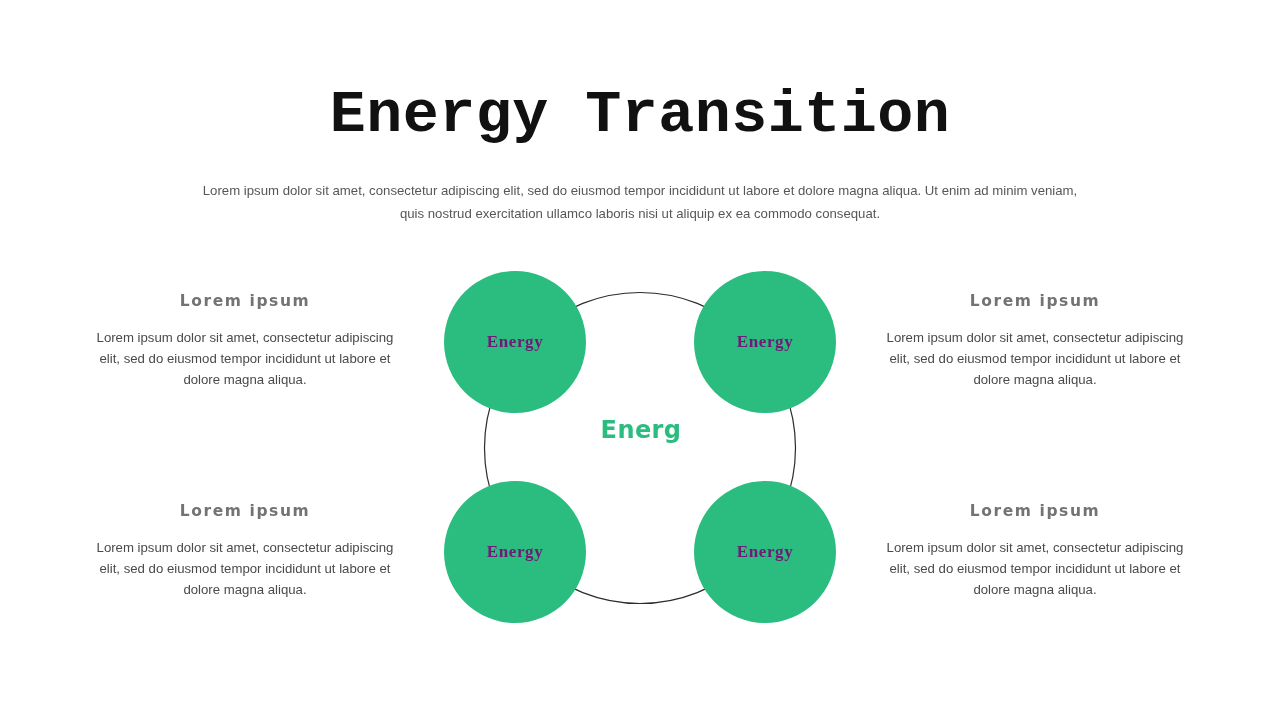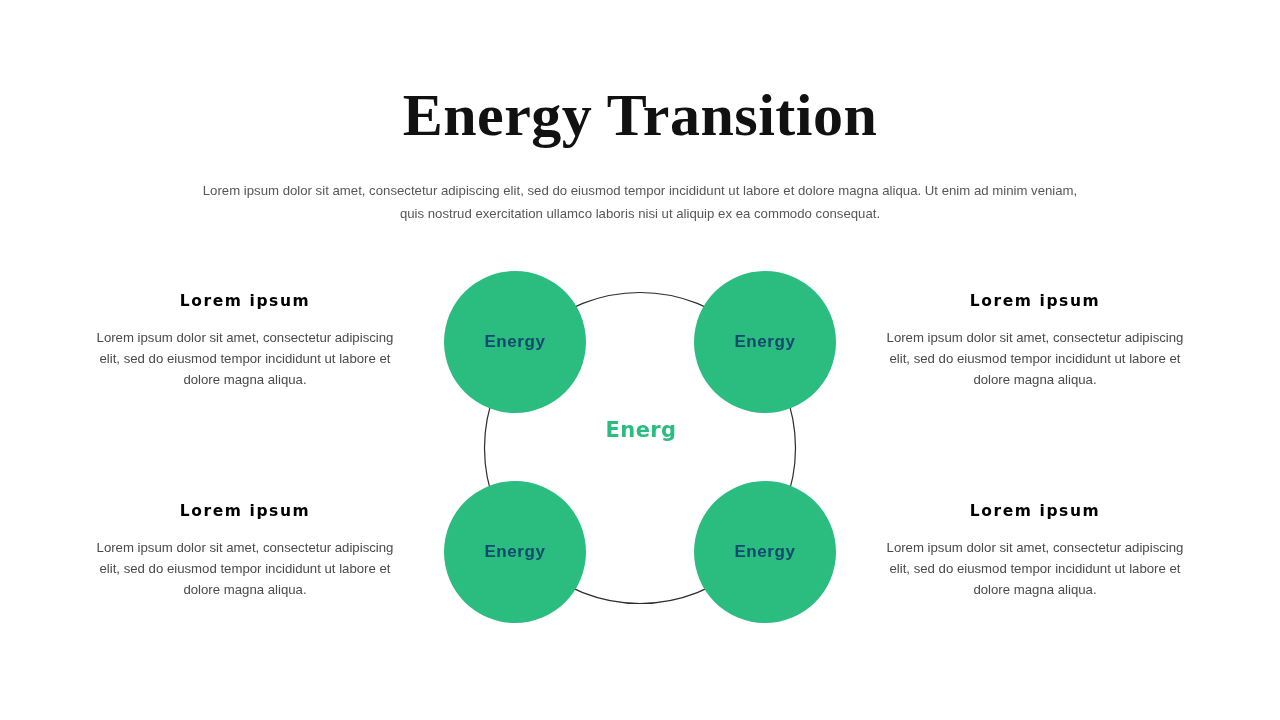--- a/index.html
+++ b/index.html
@@ -21,21 +21,21 @@
     height: 720px;
   }
 
   
   .title {
     position: absolute;
     left: 0;
     top: 81px;
     width: 1280px;
     text-align: center;
-    font-family: Liberation Serif, serif;
+    font-family: Liberation Mono, monospace;
     font-size: 60px;
     font-weight: bold;
     letter-spacing: 0.5px;
     color: #111111;
     line-height: 68px;
     white-space: nowrap;
   }
 
   
   .subtitle {
@@ -70,57 +70,57 @@
     position: absolute;
     width: 142px;
     height: 142px;
     border-radius: 50%;
     background: #2bbd80;
     display: flex;
     align-items: center;
     justify-content: center;
   }
   .bubble-label {
-    font-family: Liberation Sans, sans-serif;
+    font-family: Liberation Serif, serif;
     font-size: 17px;
     font-weight: bold;
-    color: #0c4a6e;
+    color: #701a75;
     letter-spacing: 0.6px;
     white-space: nowrap;
   }
   .bubble.tl { left: 0px;   top: 0px;   }
   .bubble.tr { left: 250px; top: 0px;   }
   .bubble.bl { left: 0px;   top: 210px; }
   .bubble.br { left: 250px; top: 210px; }
 
   .center-label {
     position: absolute;
     left: 77px;
     top: 145px;
     width: 240px;
     text-align: center;
     font-family: "DejaVu Sans", sans-serif;
-    font-size: 21px;
+    font-size: 24px;
     font-weight: bold;
     line-height: 28px;
     color: #2bbd80;
     letter-spacing: 0.4px;
   }
 
   
   .block {
     position: absolute;
     width: 320px;
     text-align: center;
   }
   .block-heading {
     font-family: "DejaVu Sans", sans-serif;
     font-size: 15.5px;
     font-weight: bold;
-    color: #000000;
+    color: #737373;
     letter-spacing: 1.6px;
     line-height: 20px;
     white-space: nowrap;
   }
   .block-body {
     margin-top: 16px;
     font-family: "Liberation Sans", sans-serif;
     font-size: 13.2px;
     line-height: 21px;
     color: #4a4a4a;

